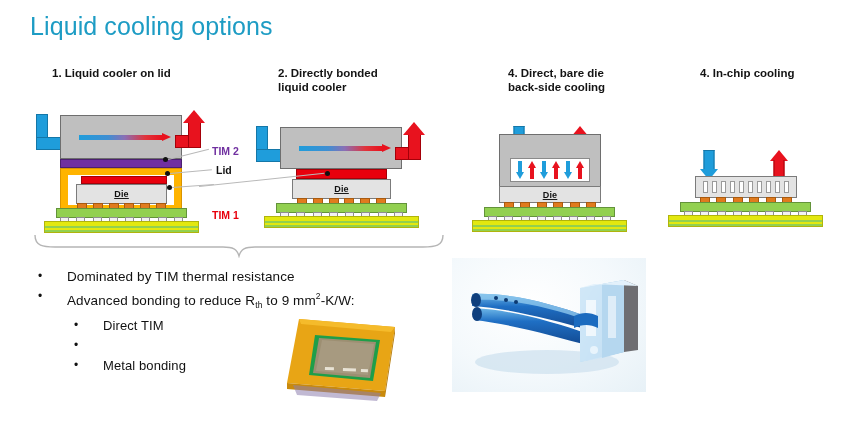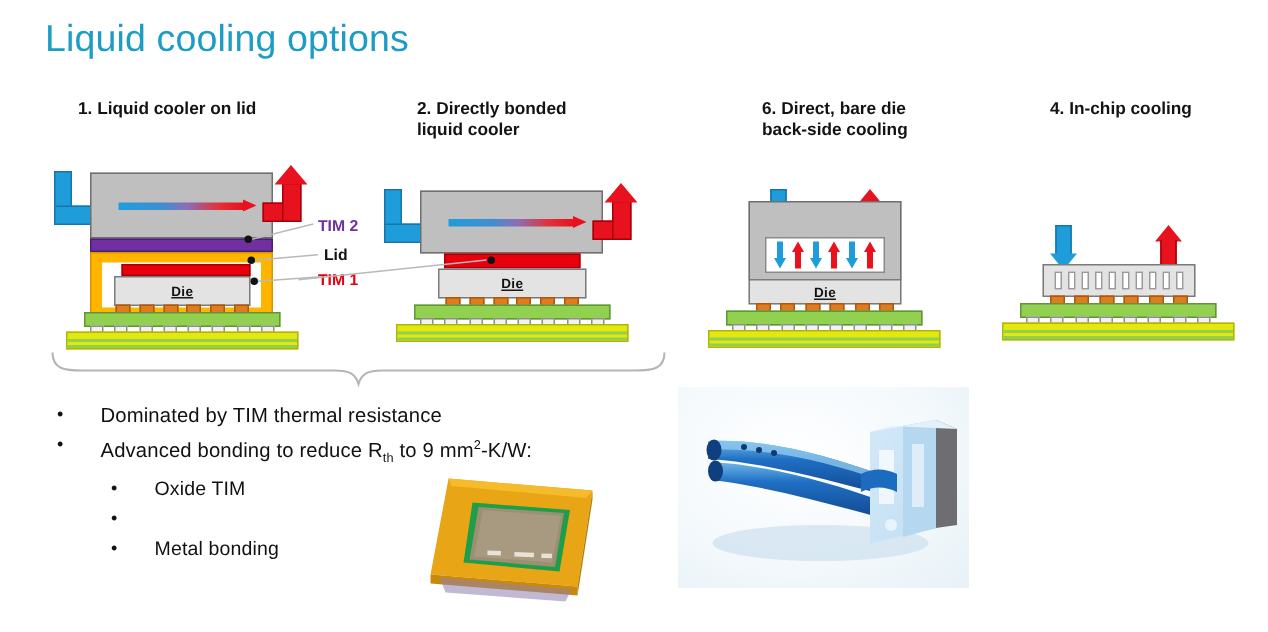--- a/index.html
+++ b/index.html
@@ -63,21 +63,21 @@
   .sarrow .stem{position:absolute;left:50%;transform:translateX(-50%);}
   .sarrow .tip{position:absolute;left:50%;transform:translateX(-50%);width:0;height:0;}
 
   
   .dot{position:absolute;width:5px;height:5px;border-radius:50%;background:#111;}
   .leader{position:absolute;height:0;border-top:1px solid #b9b9b9;transform-origin:0 0;}
 
   .lbl{position:absolute;font-size:10.5px;font-weight:700;white-space:nowrap;}
   #lbl-tim2{color:#7030a0;}
   #lbl-lid{color:#111;text-align:right;}
-  #lbl-tim1{color:#e8000d;}
+  #lbl-tim1{color:#e8000d;margin-top:28px;}
 
   
   .mchan{position:absolute;display:flex;align-items:center;justify-content:space-evenly;}
   .mchan .fin{background:#ffffff;border:1px solid #9a9a9a;box-sizing:border-box;}
 
   
   #brace{position:absolute;left:33px;top:234px;width:412px;height:24px;}
 
   
   #bullets{position:absolute;left:38px;top:268px;width:320px;}
@@ -95,21 +95,21 @@
       background:radial-gradient(ellipse at 40% 35%, #ffffff 0%, #f4f9fc 55%, #e7f1f7 100%);}
 </style>
 </head>
 <body>
 
 <div id="slide-title">Liquid cooling options</div>
 
 <div class="col-heading" id="heading-1">1. Liquid cooler on lid</div>
 <div class="col-heading" id="heading-2">2. Directly bonded
 liquid cooler</div>
-<div class="col-heading" id="heading-3">6. Direct, bare die
+<div class="col-heading" id="heading-3">4. Direct, bare die
 back-side cooling</div>
 <div class="col-heading" id="heading-4">4. In-chip cooling</div>
 
 <div class="diag" style="left:36px;top:112px;width:190px;height:118px;">
 
   <div class="elbow" style="left:0px;top:2px;">
     <div class="vbar" style="left:0;top:0;width:12px;height:24px;background:#1f9ddb;border:1px solid #1477a8;border-bottom:none;box-sizing:border-box;"></div>
     <div class="hbar" style="left:0;top:23px;width:27px;height:13px;background:#1f9ddb;border:1px solid #1477a8;box-sizing:border-box;"></div>
     <div class="tip" style="left:26px;top:18px;border-top:11px solid transparent;border-bottom:11px solid transparent;border-left:13px solid #1f9ddb;"></div>
   </div>
@@ -358,21 +358,21 @@
   <div class="b-row">
     <span class="b-dot">•</span>
     <span class="b-txt">Dominated by TIM thermal resistance</span>
   </div>
   <div class="b-row">
     <span class="b-dot">•</span>
     <span class="b-txt"><span>Advanced bonding to reduce R</span><sub>th</sub><span> to 9 mm</span><sup>2</sup><span>-K/W:</span></span>
   </div>
   <div class="b-row lvl2">
     <span class="b-dot">•</span>
-    <span class="b-txt">Oxide TIM</span>
+    <span class="b-txt">Direct TIM</span>
   </div>
   <div class="b-row lvl2">
     <span class="b-dot">•</span>
   </div>
   <div class="b-row lvl2">
     <span class="b-dot">•</span>
     <span class="b-txt">Metal bonding</span>
   </div>
 </div>
 

